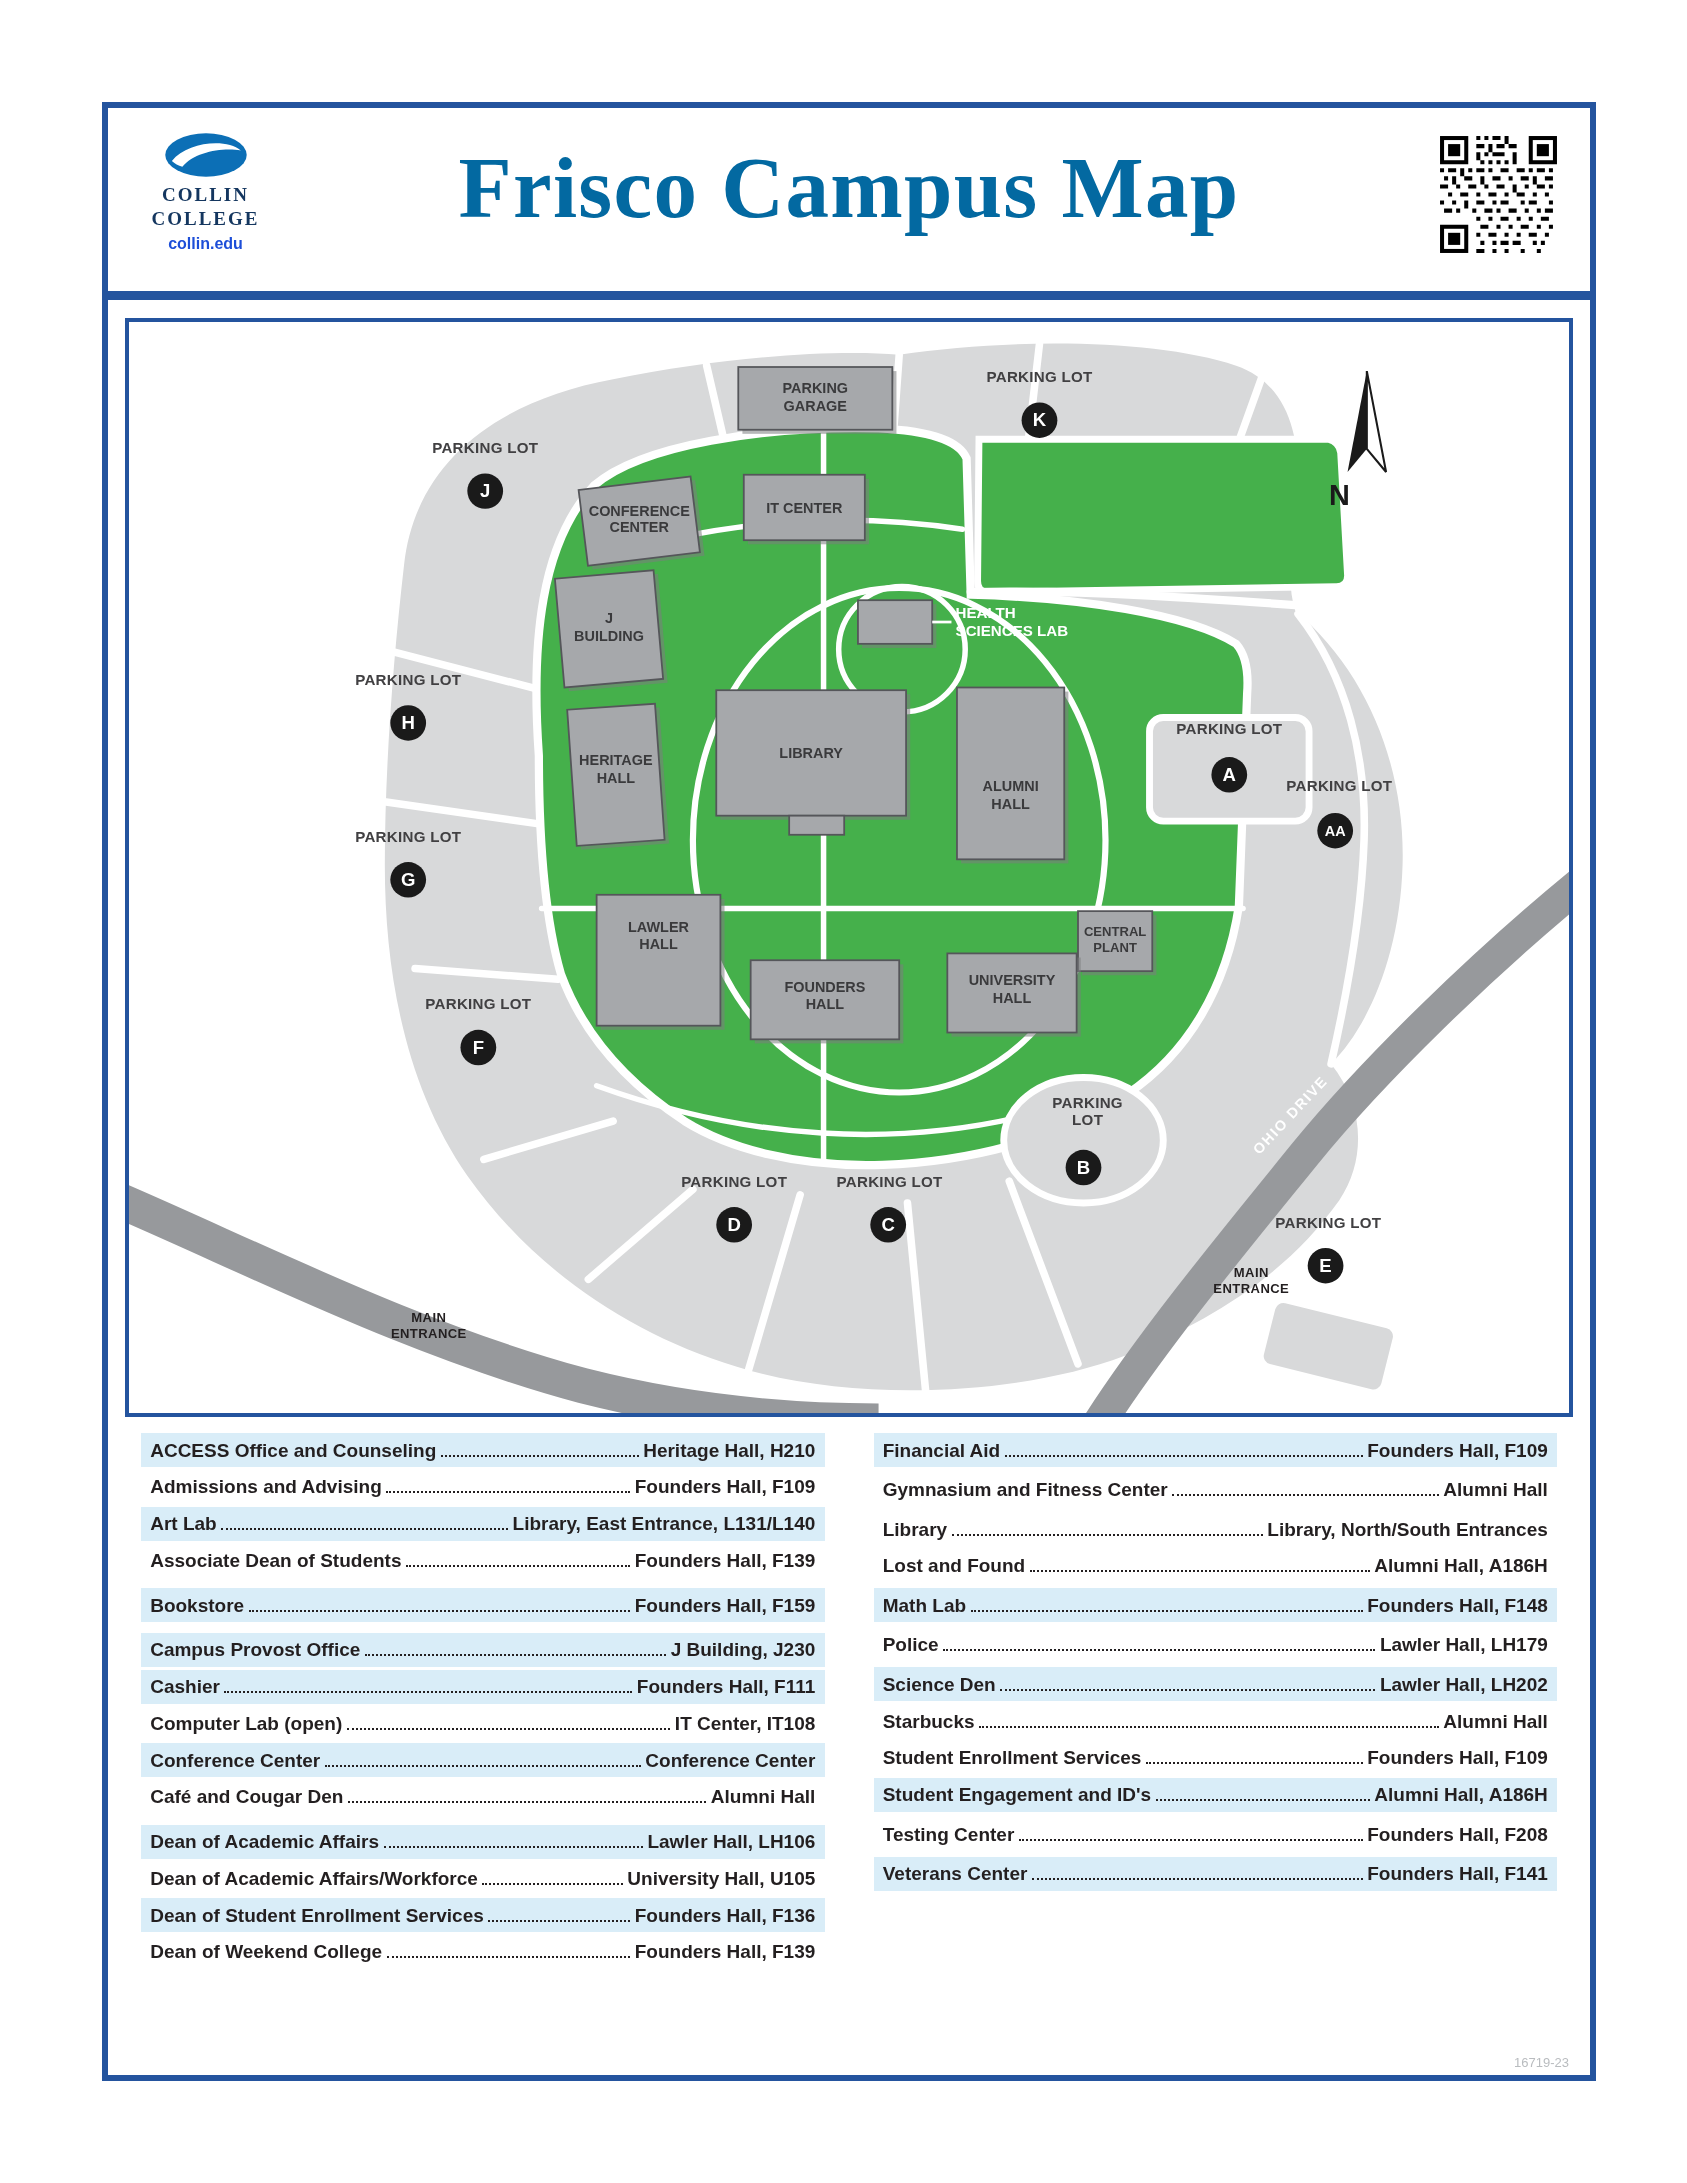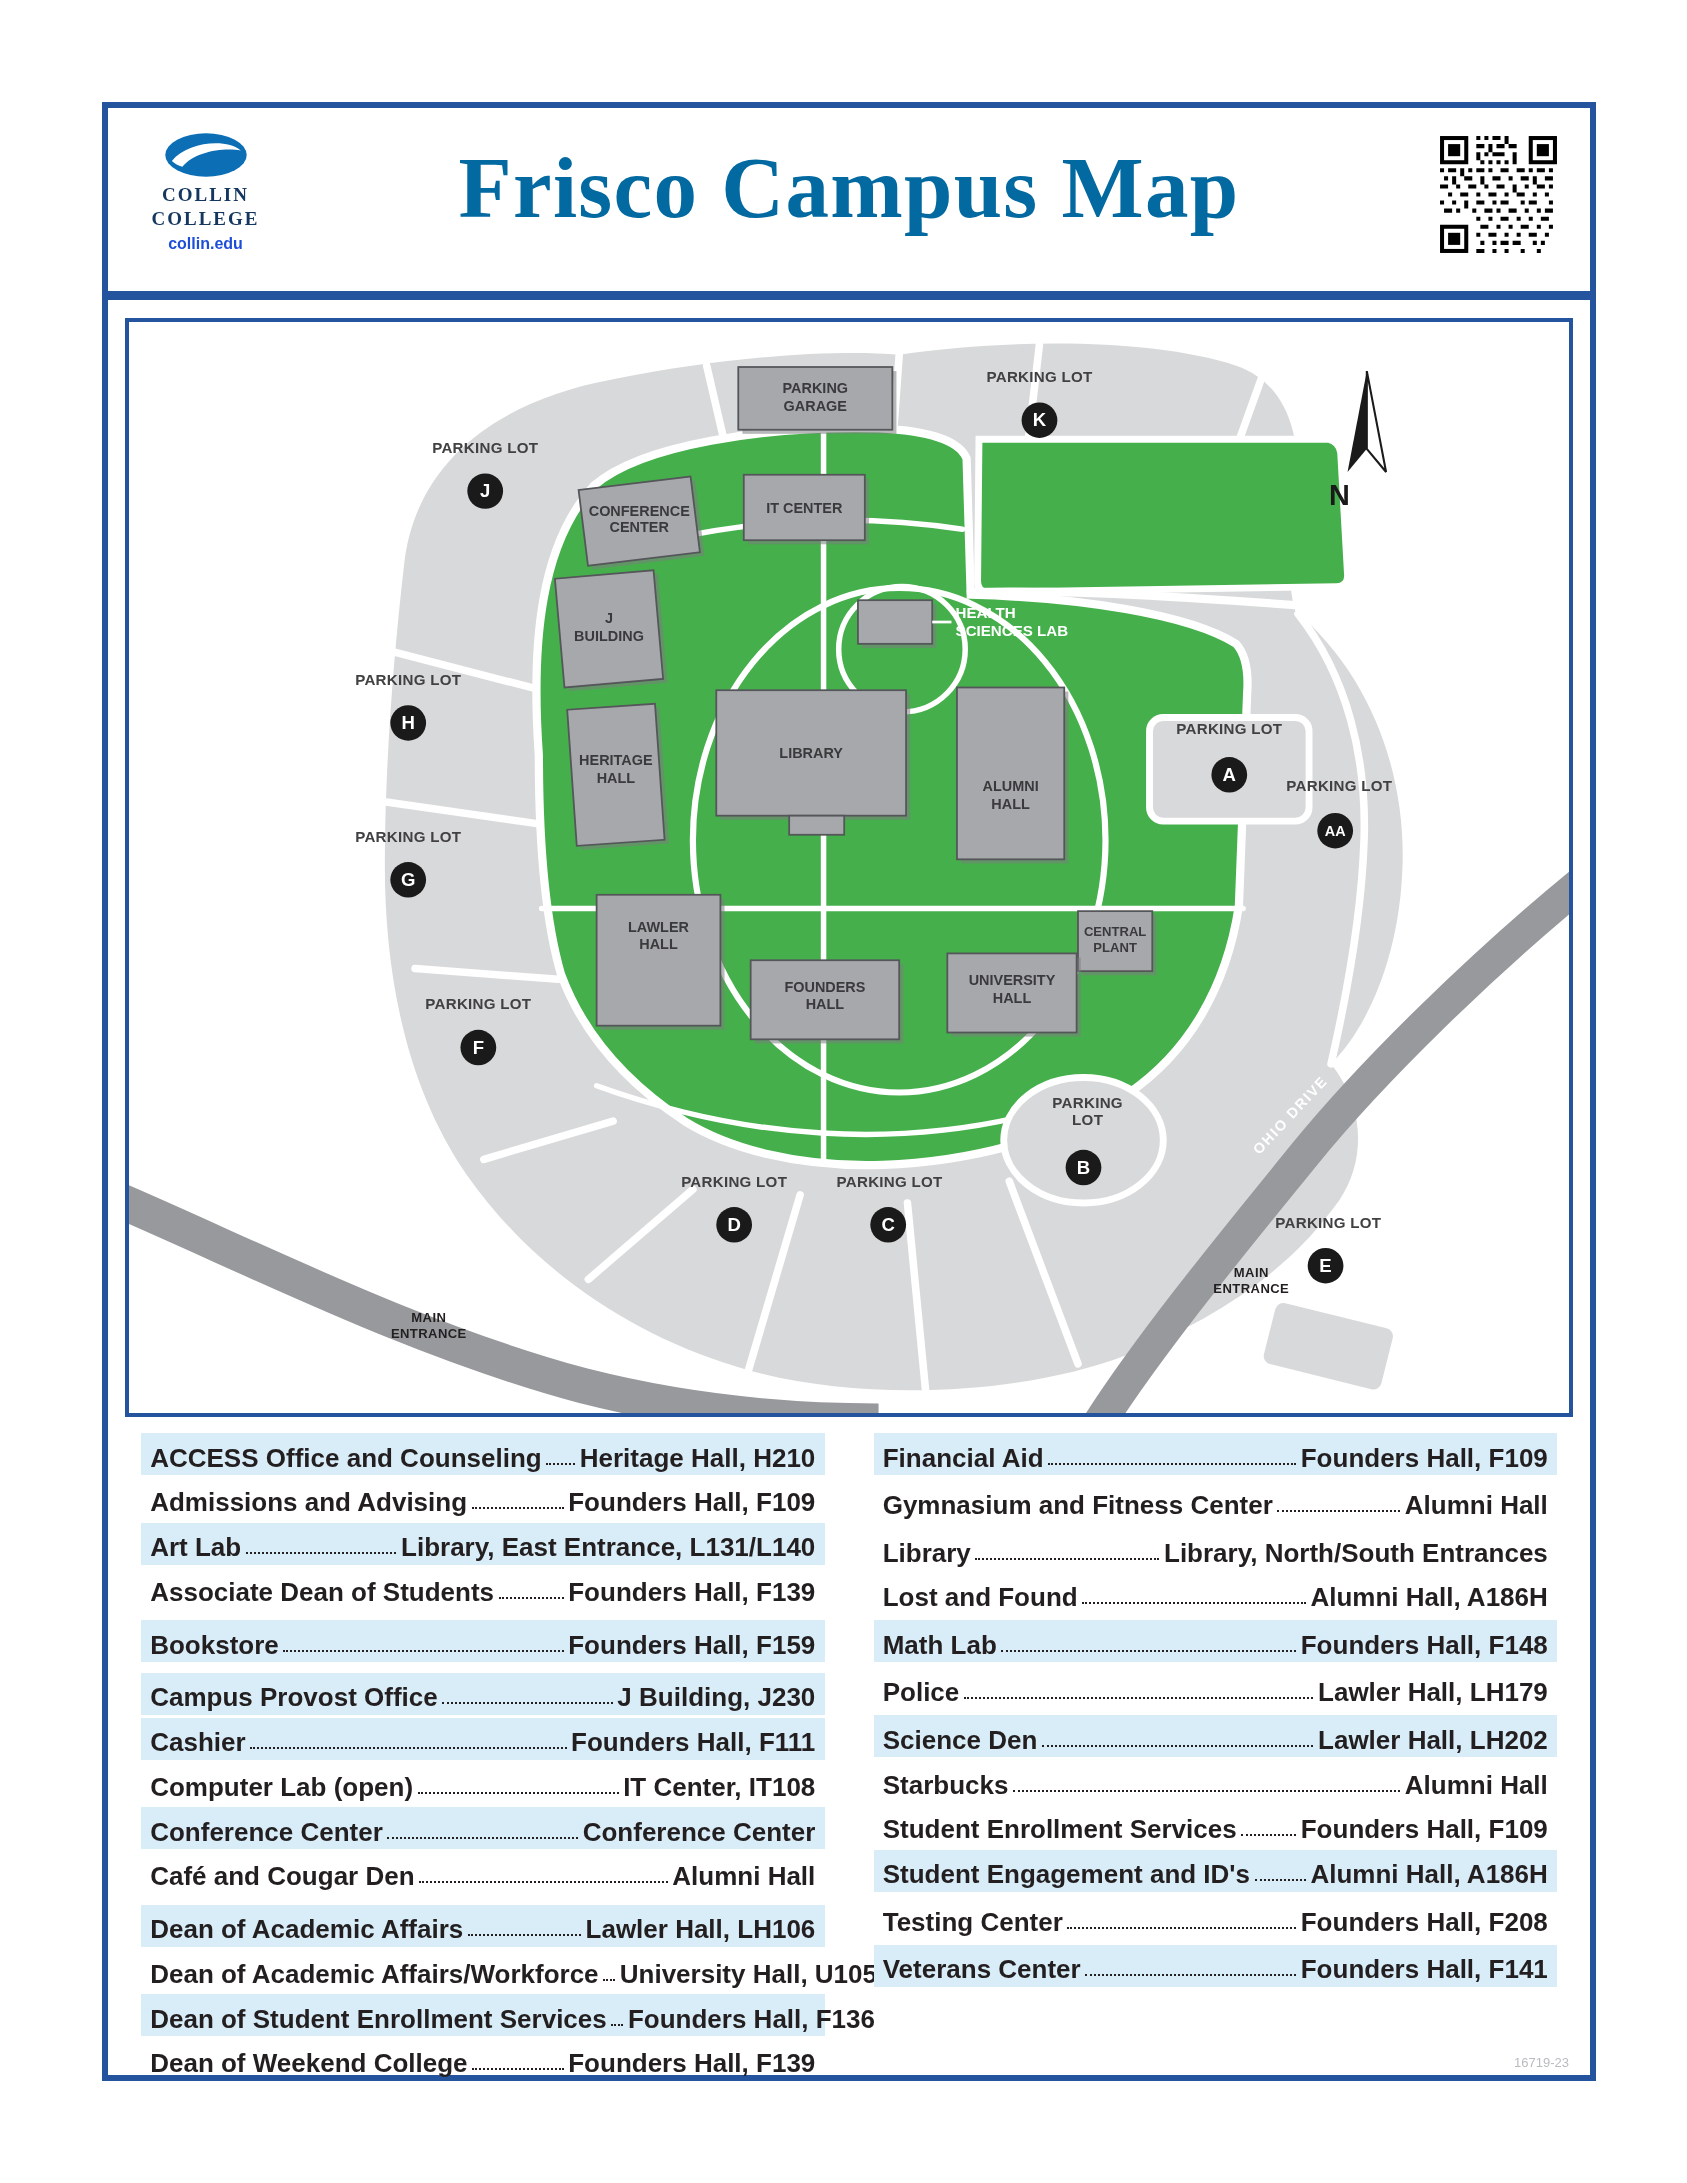--- a/index.html
+++ b/index.html
@@ -32,21 +32,21 @@
   .road-label{font-size:10.5px;font-weight:700;fill:#fff;text-anchor:middle;letter-spacing:1.2px;}
   .white-road{stroke:#ffffff;fill:none;stroke-linecap:round;}
   .compass-n{font-size:21px;font-weight:700;fill:#1a1a1a;text-anchor:middle;}
   
   .directory{position:absolute;left:33px;right:33px;top:1325px;display:flex;gap:49px;}
   .dir-col{flex:1;min-width:0;}
   .dir-row{display:flex;align-items:flex-end;padding:4.6px 9.2px;margin-bottom:2.6px;}
   .dir-row.blue{background:#d9edf8;}
   .dir-row.gap{margin-top:10.5px;}
   .dir-col.right .dir-row.gap{margin-top:5.3px;}
-  .nm,.loc{font-weight:700;font-size:26px;line-height:25px;white-space:nowrap;margin-top:8px;}
+  .nm,.loc{font-weight:700;font-size:19px;line-height:25px;white-space:nowrap;}
   .dots{flex:1 1 auto;min-width:12px;border-bottom:2.6px dotted #231f20;margin:0 4.6px 6px 4.6px;}
   .docnum{position:absolute;right:21px;bottom:5.3px;font-size:13px;color:#b9bcbf;}
 </style>
 </head>
 <body>
 
 <div class="frame">
 
   <div class="header">
     <div class="logo">

